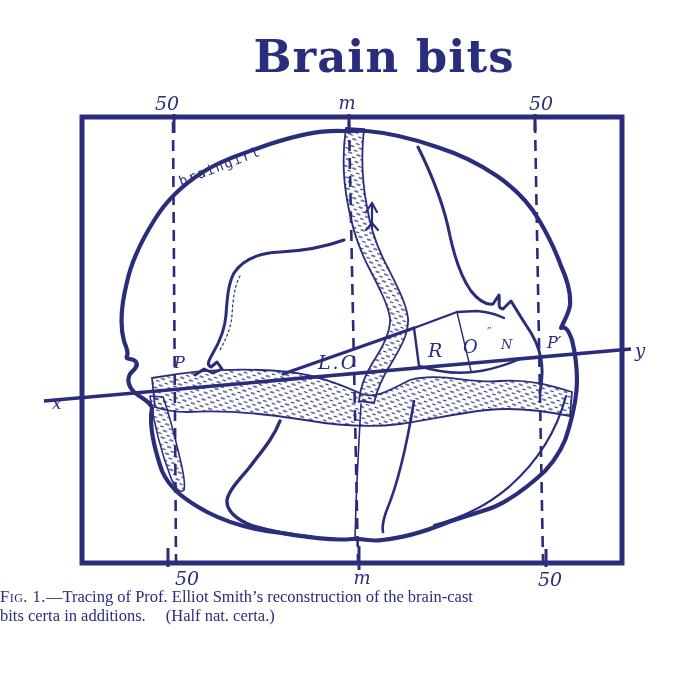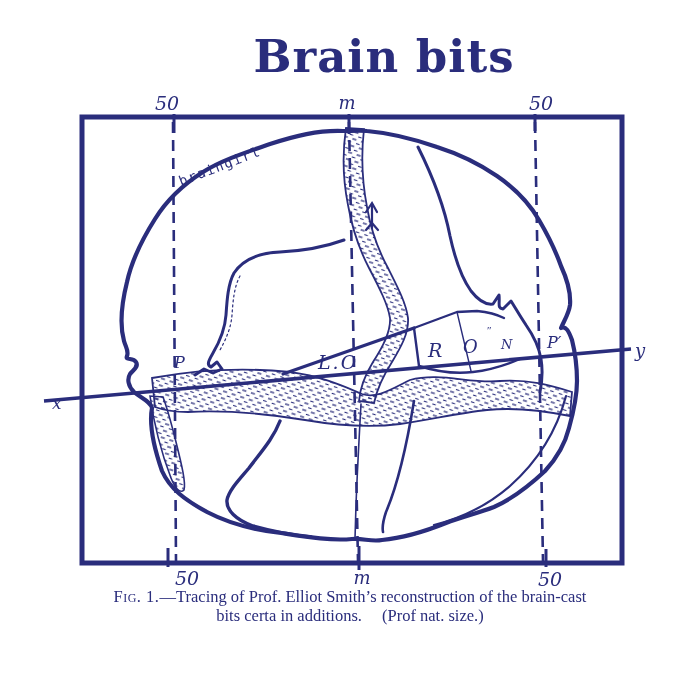--- a/index.html
+++ b/index.html
@@ -11,21 +11,21 @@
   .page-title{
     position:absolute;left:0;top:30px;width:700px;text-align:center;
     transform:translateX(34px);
     font-family:"DejaVu Serif", serif;
     font-weight:bold;font-size:45px;letter-spacing:1px;
     color:#2a2d7c;
   }
   .figure-svg{position:absolute;left:0;top:0;}
   .caption{
     position:absolute;left:0;top:588px;width:700px;
-    text-align:center;color:#2a2d7c;
+    color:#2a2d7c;
     font-family:"Liberation Serif", serif;
     font-size:16.5px;line-height:18.5px;
   }
   .caption .figno{font-variant:small-caps;letter-spacing:0.5px;}
   .caption .gap{display:inline-block;width:20px;}
   svg text{fill:#2a2d7c;}
   .hand{font-family:"DejaVu Serif", serif;font-style:italic;}
   .mono{font-family:"DejaVu Sans Mono", monospace;}
 </style>
 </head>
@@ -127,14 +127,14 @@
   <text class="hand" x="318" y="369" font-size="19" letter-spacing="2">L.O</text>
   <text class="hand" x="428" y="357" font-size="19">R</text>
   <text class="hand" x="463" y="353" font-size="18">O</text>
   <text x="487" y="334" font-size="11">″</text>
   <text class="hand" x="501" y="349" font-size="13">N</text>
   <text class="hand" x="547" y="348" font-size="16">P′</text>
 </svg>
 
 <div class="caption">
   <div><span class="figno">Fig. 1.</span><span>—Tracing of Prof. Elliot Smith’s reconstruction of the  brain-cast</span></div>
-  <div><span>bits certa in additions.</span><span class="gap"></span><span>(Prof nat. size.)</span></div>
+  <div><span>bits certa in additions.</span><span class="gap"></span><span>(Half nat. certa.)</span></div>
 </div>
 
 </body></html>

